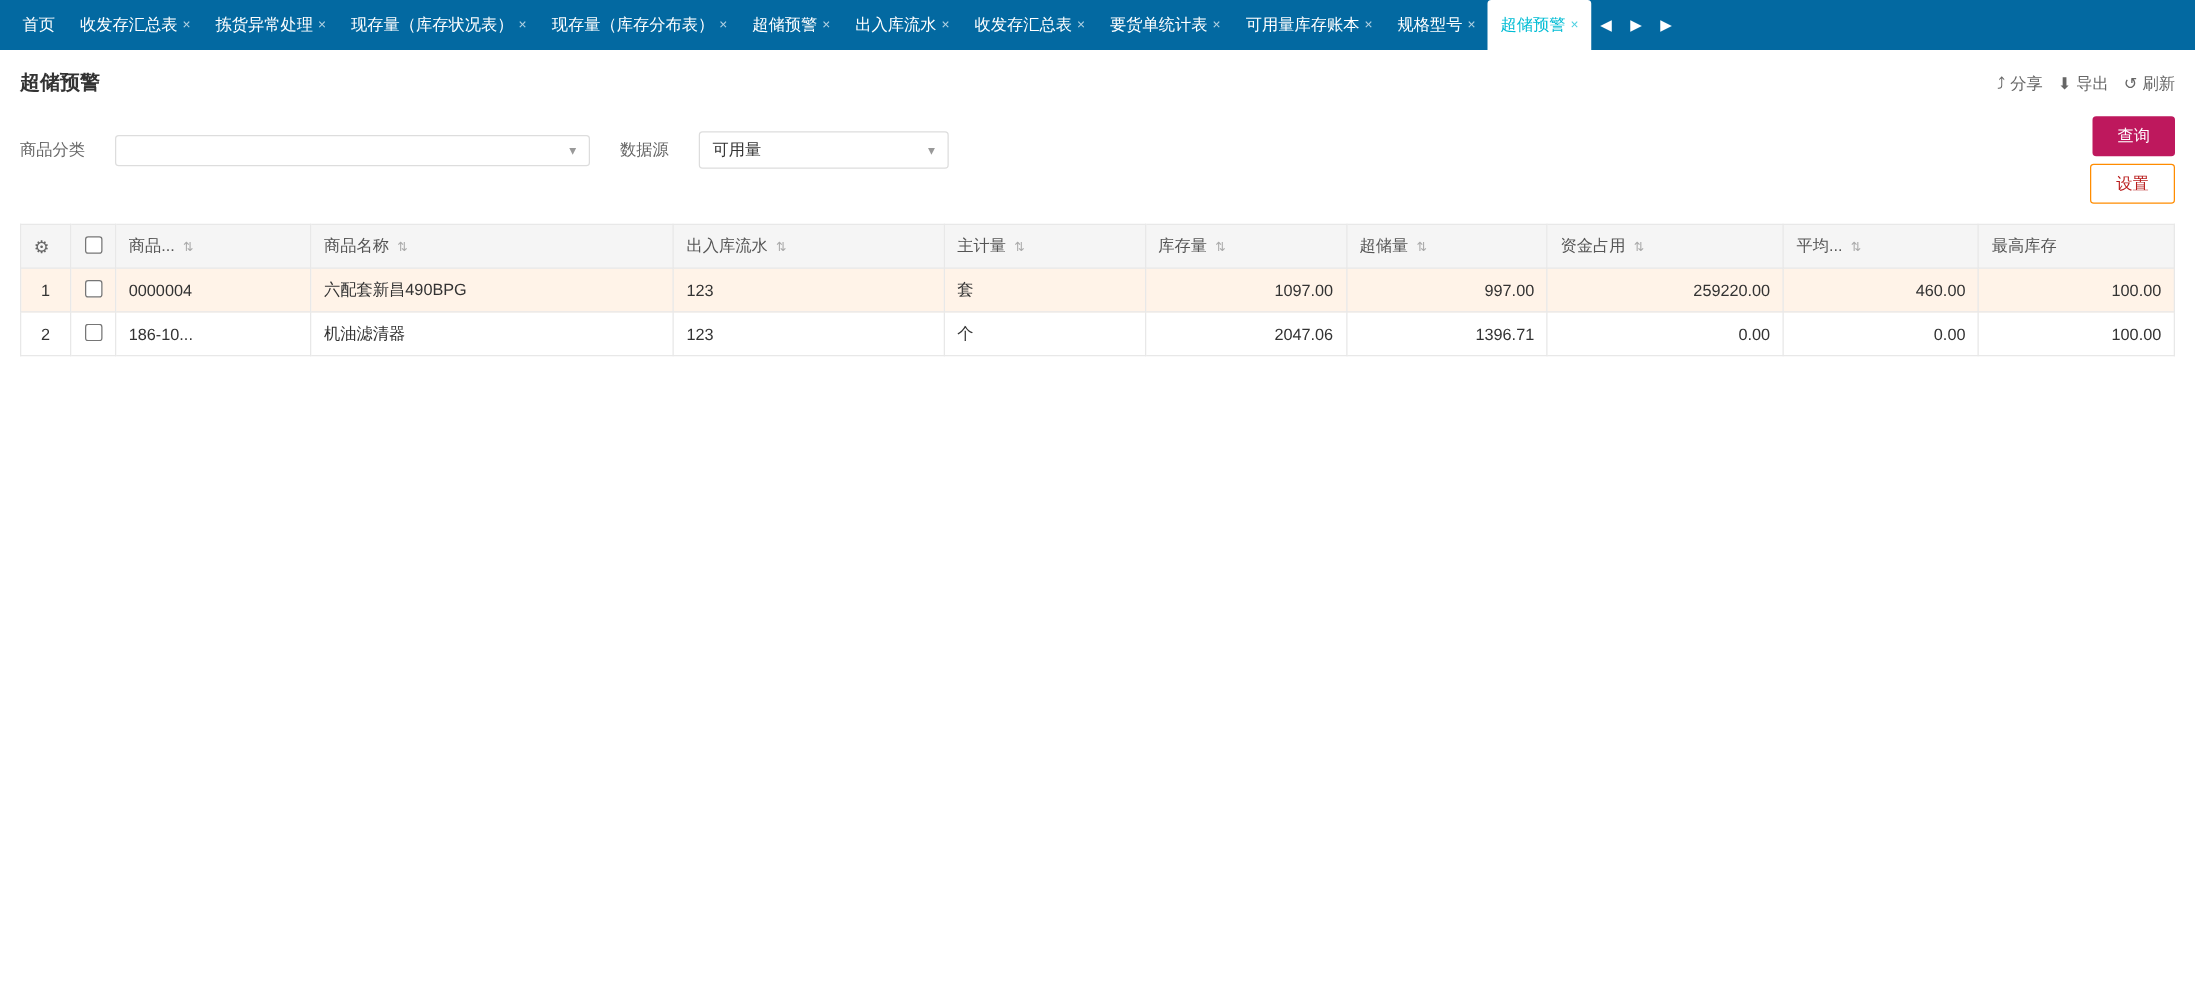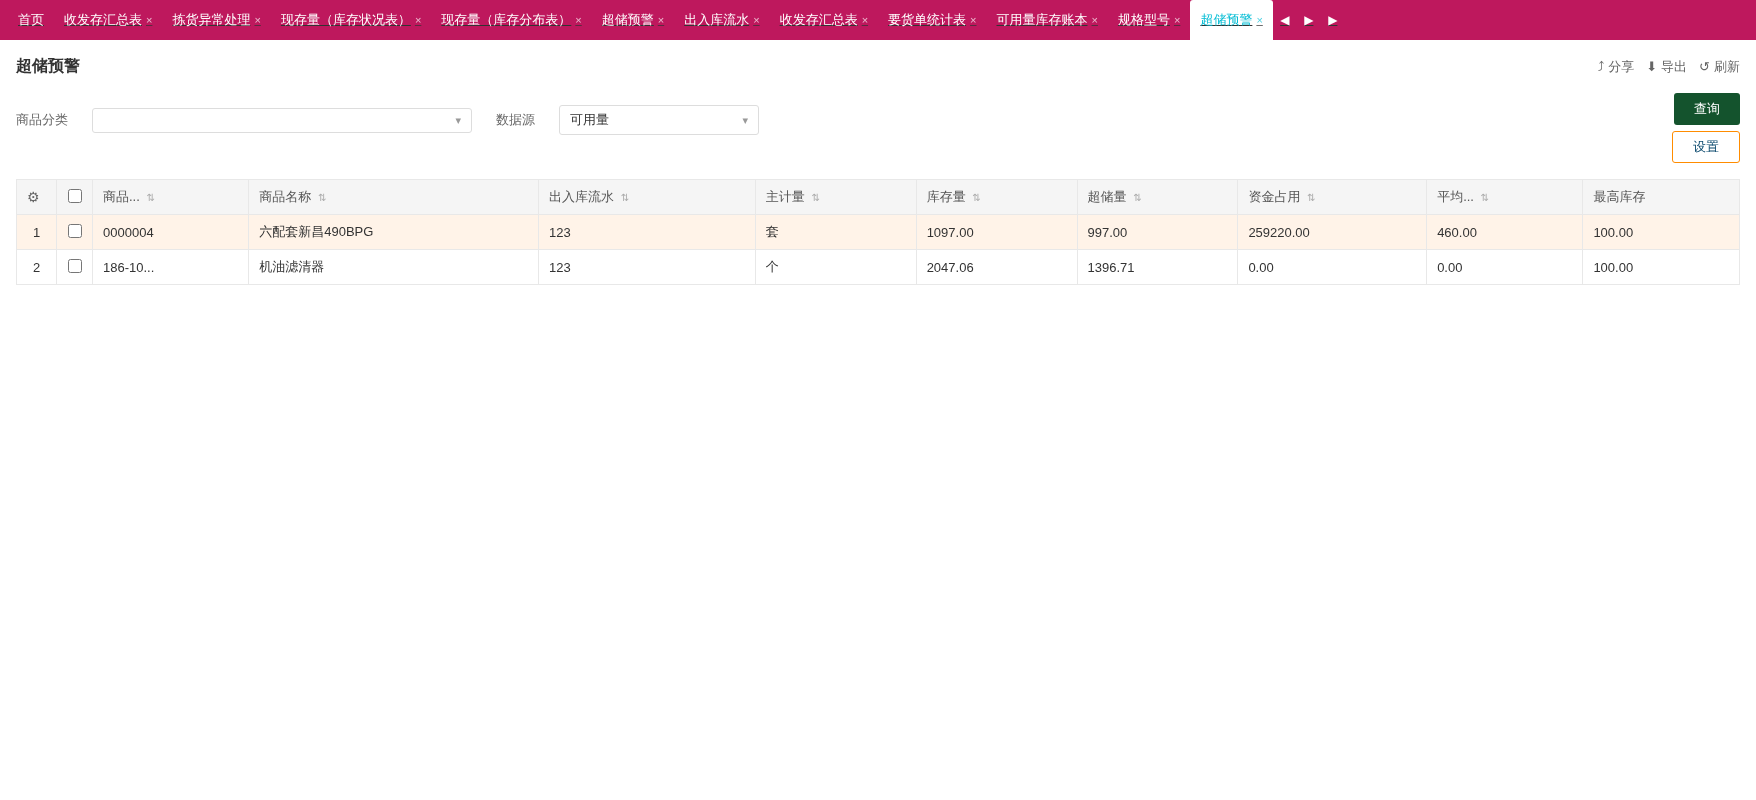--- a/index.html
+++ b/index.html
@@ -2,26 +2,25 @@
 <html><head>
   <meta charset="utf-8">
   <style>
     * { box-sizing: border-box; margin: 0; padding: 0; }
     body { font-family: 'Microsoft YaHei', Arial, sans-serif; font-size: 13px; background: #f5f5f5; color: #333; }
 
     
     .top-nav {
       display: flex;
       align-items: center;
-      background: #be185d;
+      background: #0369a1;
       height: 40px;
       padding: 0 8px;
       overflow: hidden;
       white-space: nowrap;
-      text-decoration: underline;
     }
     .top-nav .nav-item {
       display: inline-flex;
       align-items: center;
       padding: 0 10px;
       height: 40px;
       color: #fff;
       font-size: 13px;
       cursor: pointer;
       flex-shrink: 0;
@@ -105,32 +104,32 @@
       cursor: pointer;
       justify-content: space-between;
       color: #333;
     }
     .filter-select-wide {
       min-width: 380px;
     }
     .chevron-icon { color: #999; font-size: 11px; }
 
     .btn-query {
-      background: #14532d;
+      background: #be185d;
       color: #fff;
       border: none;
       border-radius: 3px;
       padding: 7px 20px;
       cursor: pointer;
       font-size: 13px;
       margin-left: auto;
     }
     .btn-settings {
       background: #fff;
-      color: #0c4a6e;
+      color: #b91c1c;
       border: 1px solid #ff8c00;
       border-radius: 3px;
       padding: 6px 20px;
       cursor: pointer;
       font-size: 13px;
     }
 
     .filter-buttons {
       display: flex;
       flex-direction: column;
@@ -169,21 +168,21 @@
     }
     .data-table .col-index {
       text-align: center;
       width: 40px;
     }
     .data-table .col-checkbox {
       text-align: center;
       width: 36px;
     }
     .data-table .col-number {
-      text-align: left;
+      text-align: right;
     }
 
     
     .cb {
       width: 14px;
       height: 14px;
       cursor: pointer;
       accent-color: #00bcd4;
     }
 

